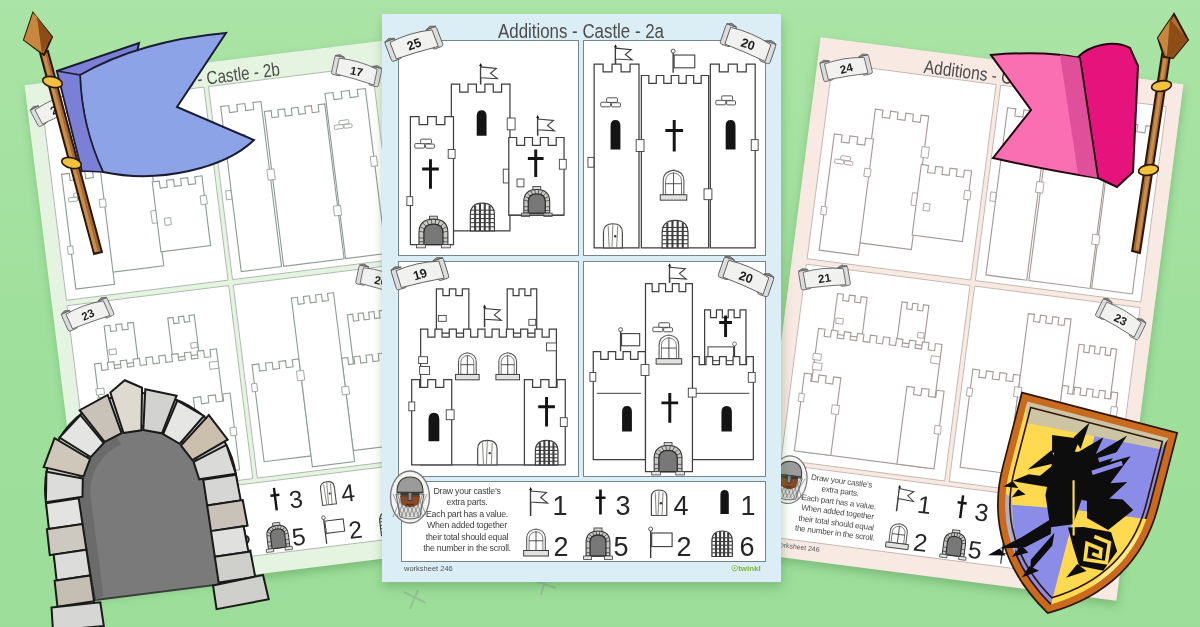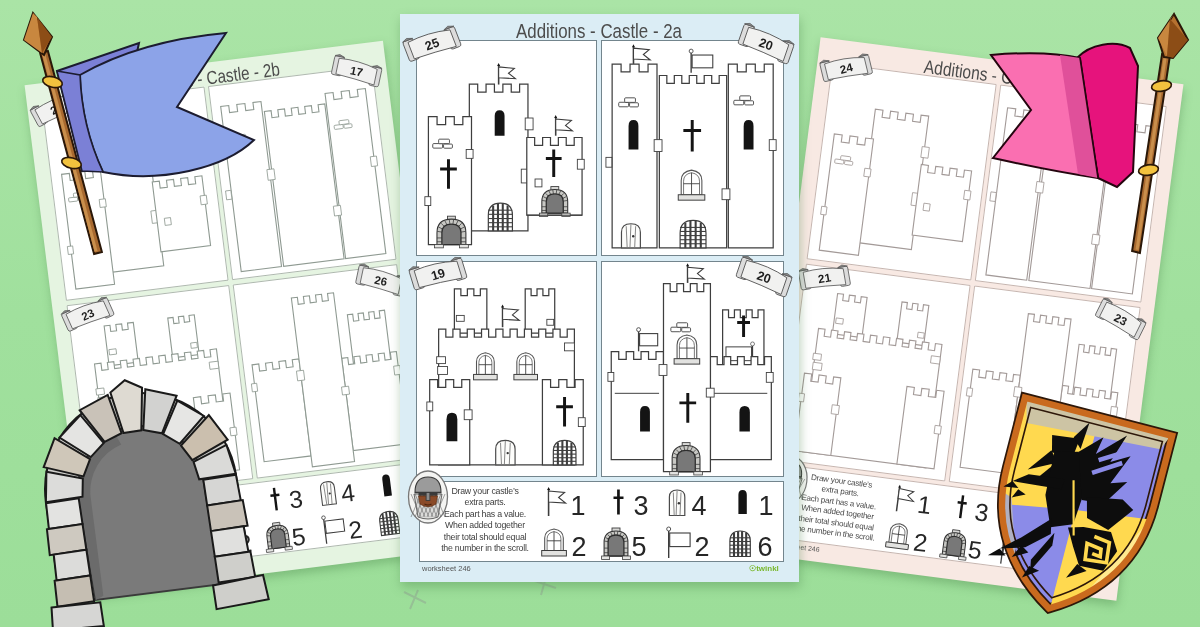--- a/index.html
+++ b/index.html
@@ -486,21 +486,21 @@
         <path d="M-13 -4.5 Q-13 -20 0 -20 Q13 -20 13 -4.5 L-13 -4.5 Z" fill="#9b9b9b" stroke="#3a3a3a" stroke-width="1.1"></path>
         <path d="M-13 -4.5 L13 -4.5" stroke="#3a3a3a" stroke-width="1.5"></path>
         <rect x="-1.9" y="-4.5" width="3.8" height="8" fill="#8a8a8a" stroke="#3a3a3a" stroke-width="0.9"></rect>
       </g>
     </svg>
 
 <div class="foot">worksheet 246</div>
 <div class="logo">☉twinkl</div>
 </div>
 
-<div class="sheet" style="left:400px;top:14px;background:#dbedf5">
+<div class="sheet" style="left:382px;top:14px;background:#dbedf5">
 <svg class="ttl" width="399" height="30" viewBox="0 0 399 30">
       <text x="199" y="24" text-anchor="middle" font-family="Liberation Sans, sans-serif" font-size="20.5" fill="#4c4c4c" textLength="166" lengthAdjust="spacingAndGlyphs">Additions - Castle - 2a</text>
     </svg>
 
 <div class="bx" style="left:16px;top:26px;width:181px;height:216px;border:1.6px solid #73858d"><svg width="181" height="216" viewBox="0 0 184 219" style="--cs:#3e3e3e">
         <g class="cast">
           <path class="t" d="M53.2 192.8 L53.2 43.6 H61.7 V51.6 H70.2 V43.6 H78.7 V51.6 H87.3 V43.6 H95.8 V51.6 H104.3 V43.6 H112.8 V192.8 Z"></path>
           <line x1="83.0" y1="24.0" x2="83.0" y2="44.0" stroke="#3c3c3c" stroke-width="1.6"></line>
           <path class="blk" d="M81.5 25.0 l1.5 -3 l1.5 3 Z"></path>
           <path d="M83.0 26.0 L99.0 27.5 L93.0 32.5 L100.0 38.0 L83.0 37.0 Z" fill="#fff" stroke="#3c3c3c" stroke-width="1.1"></path>

